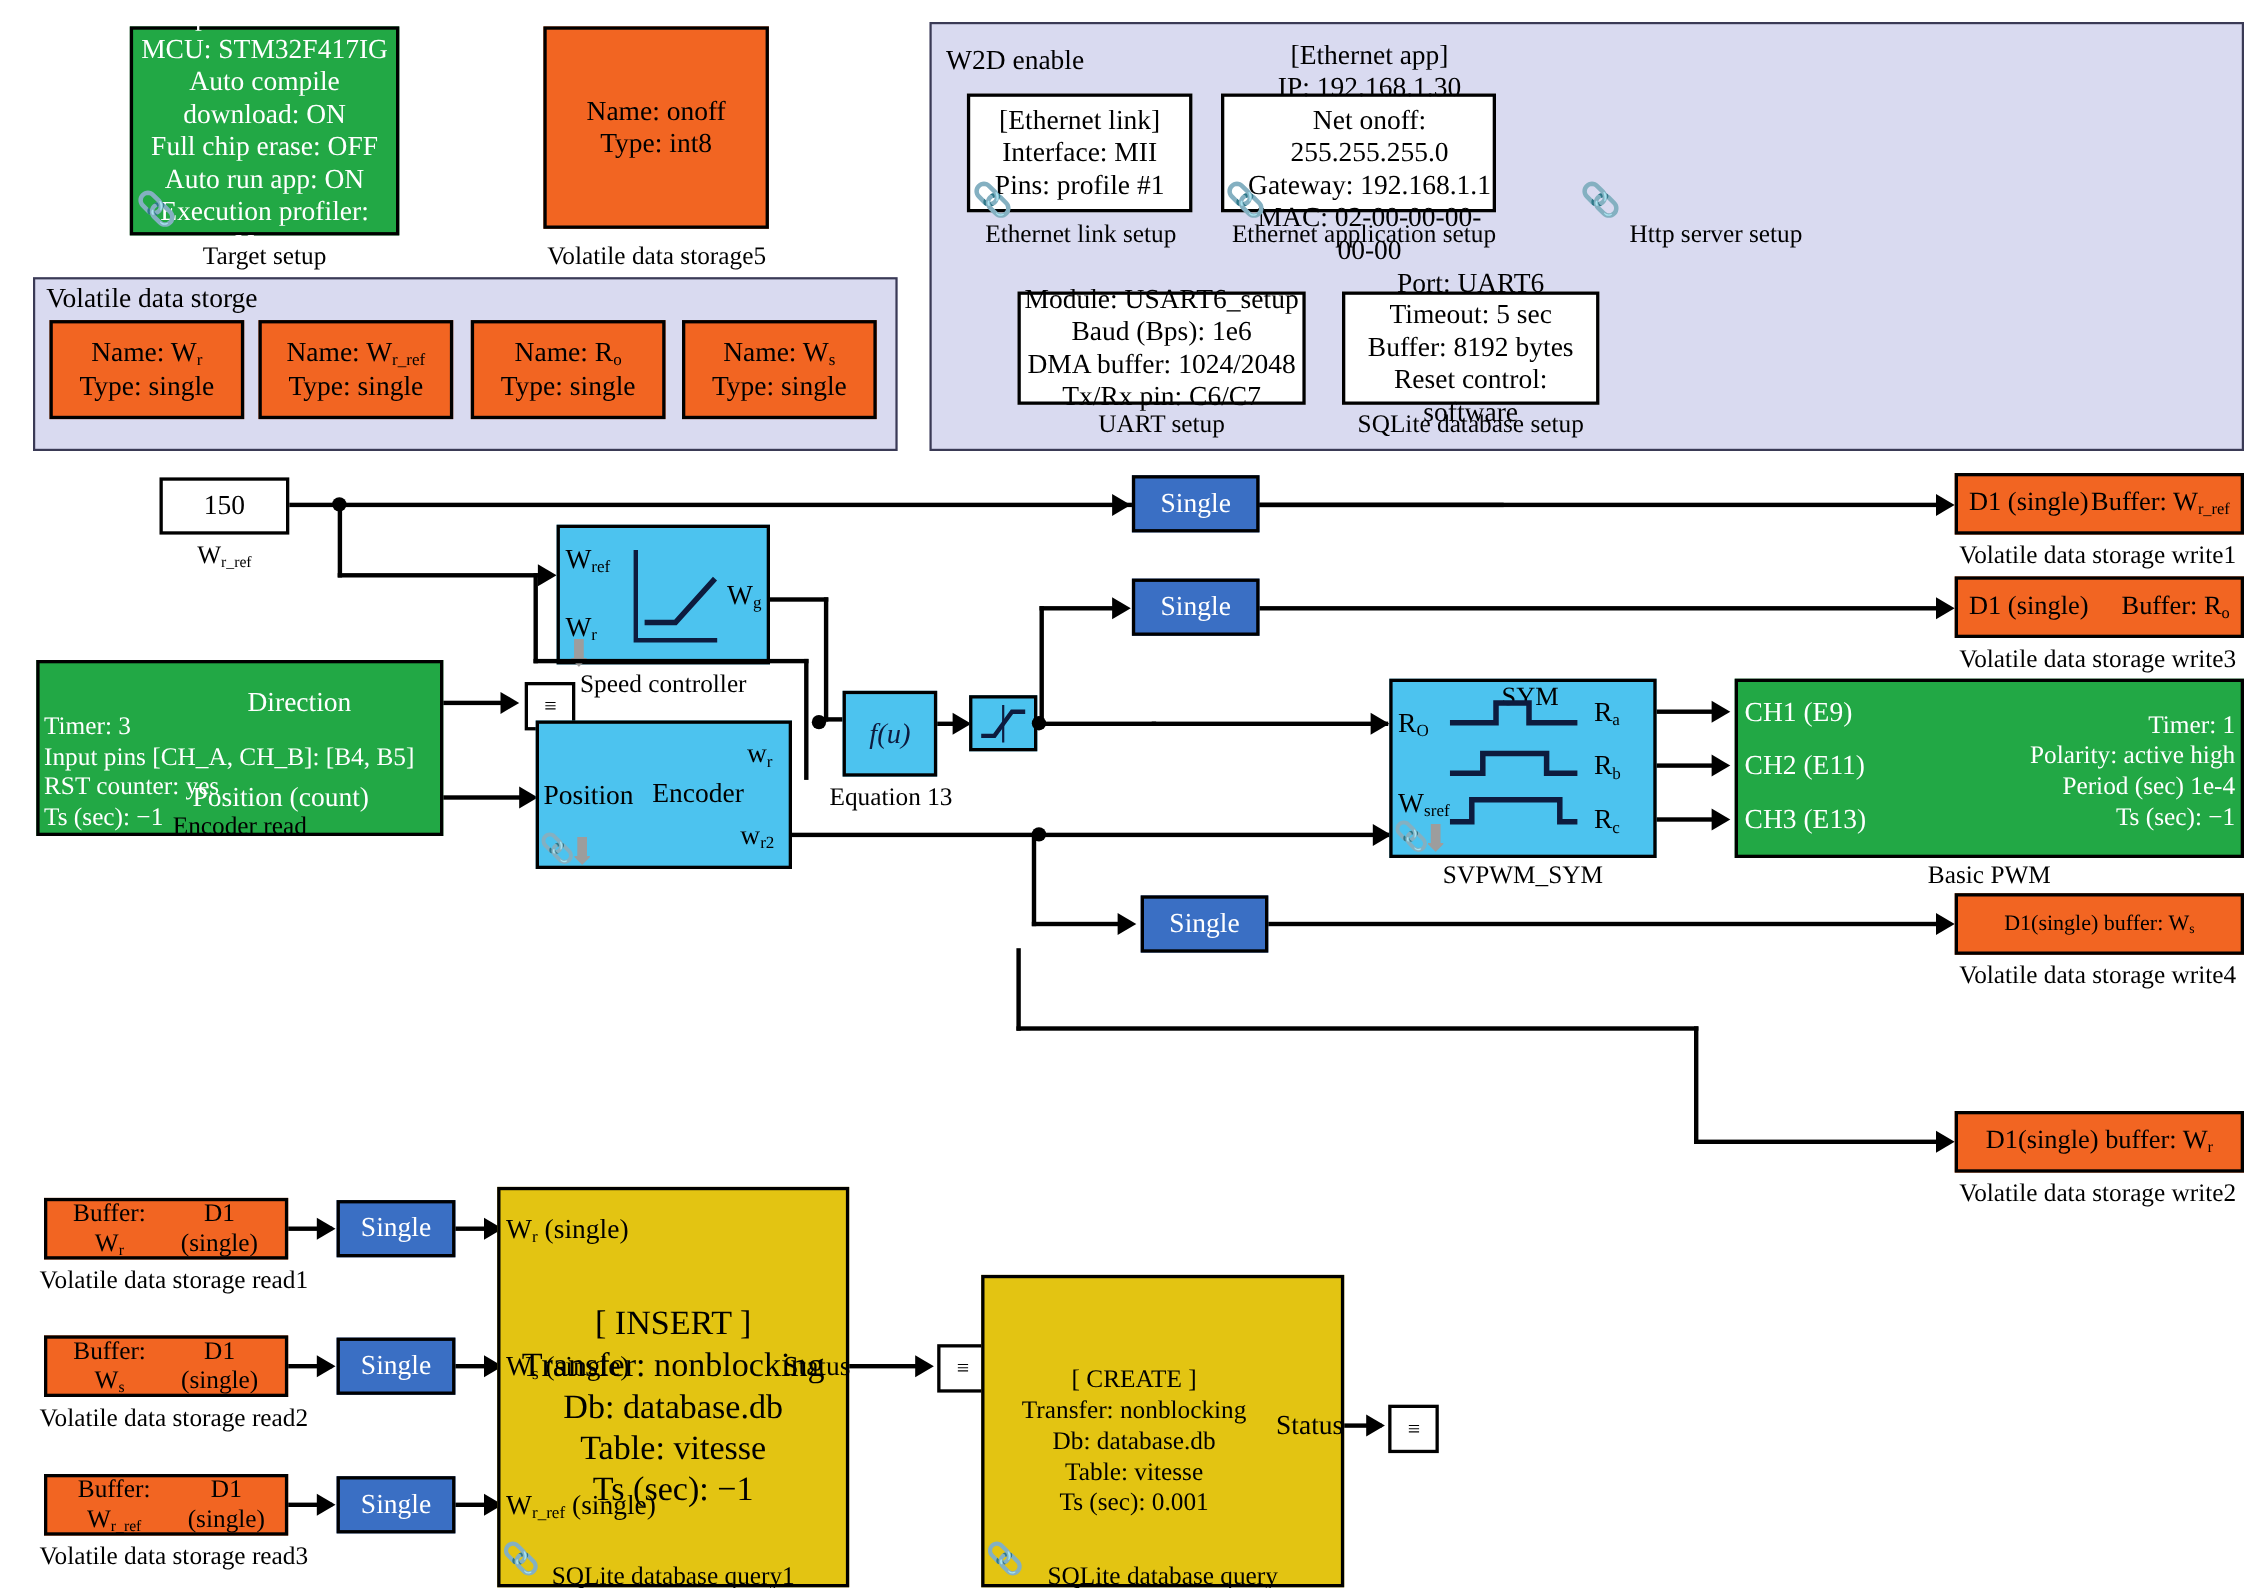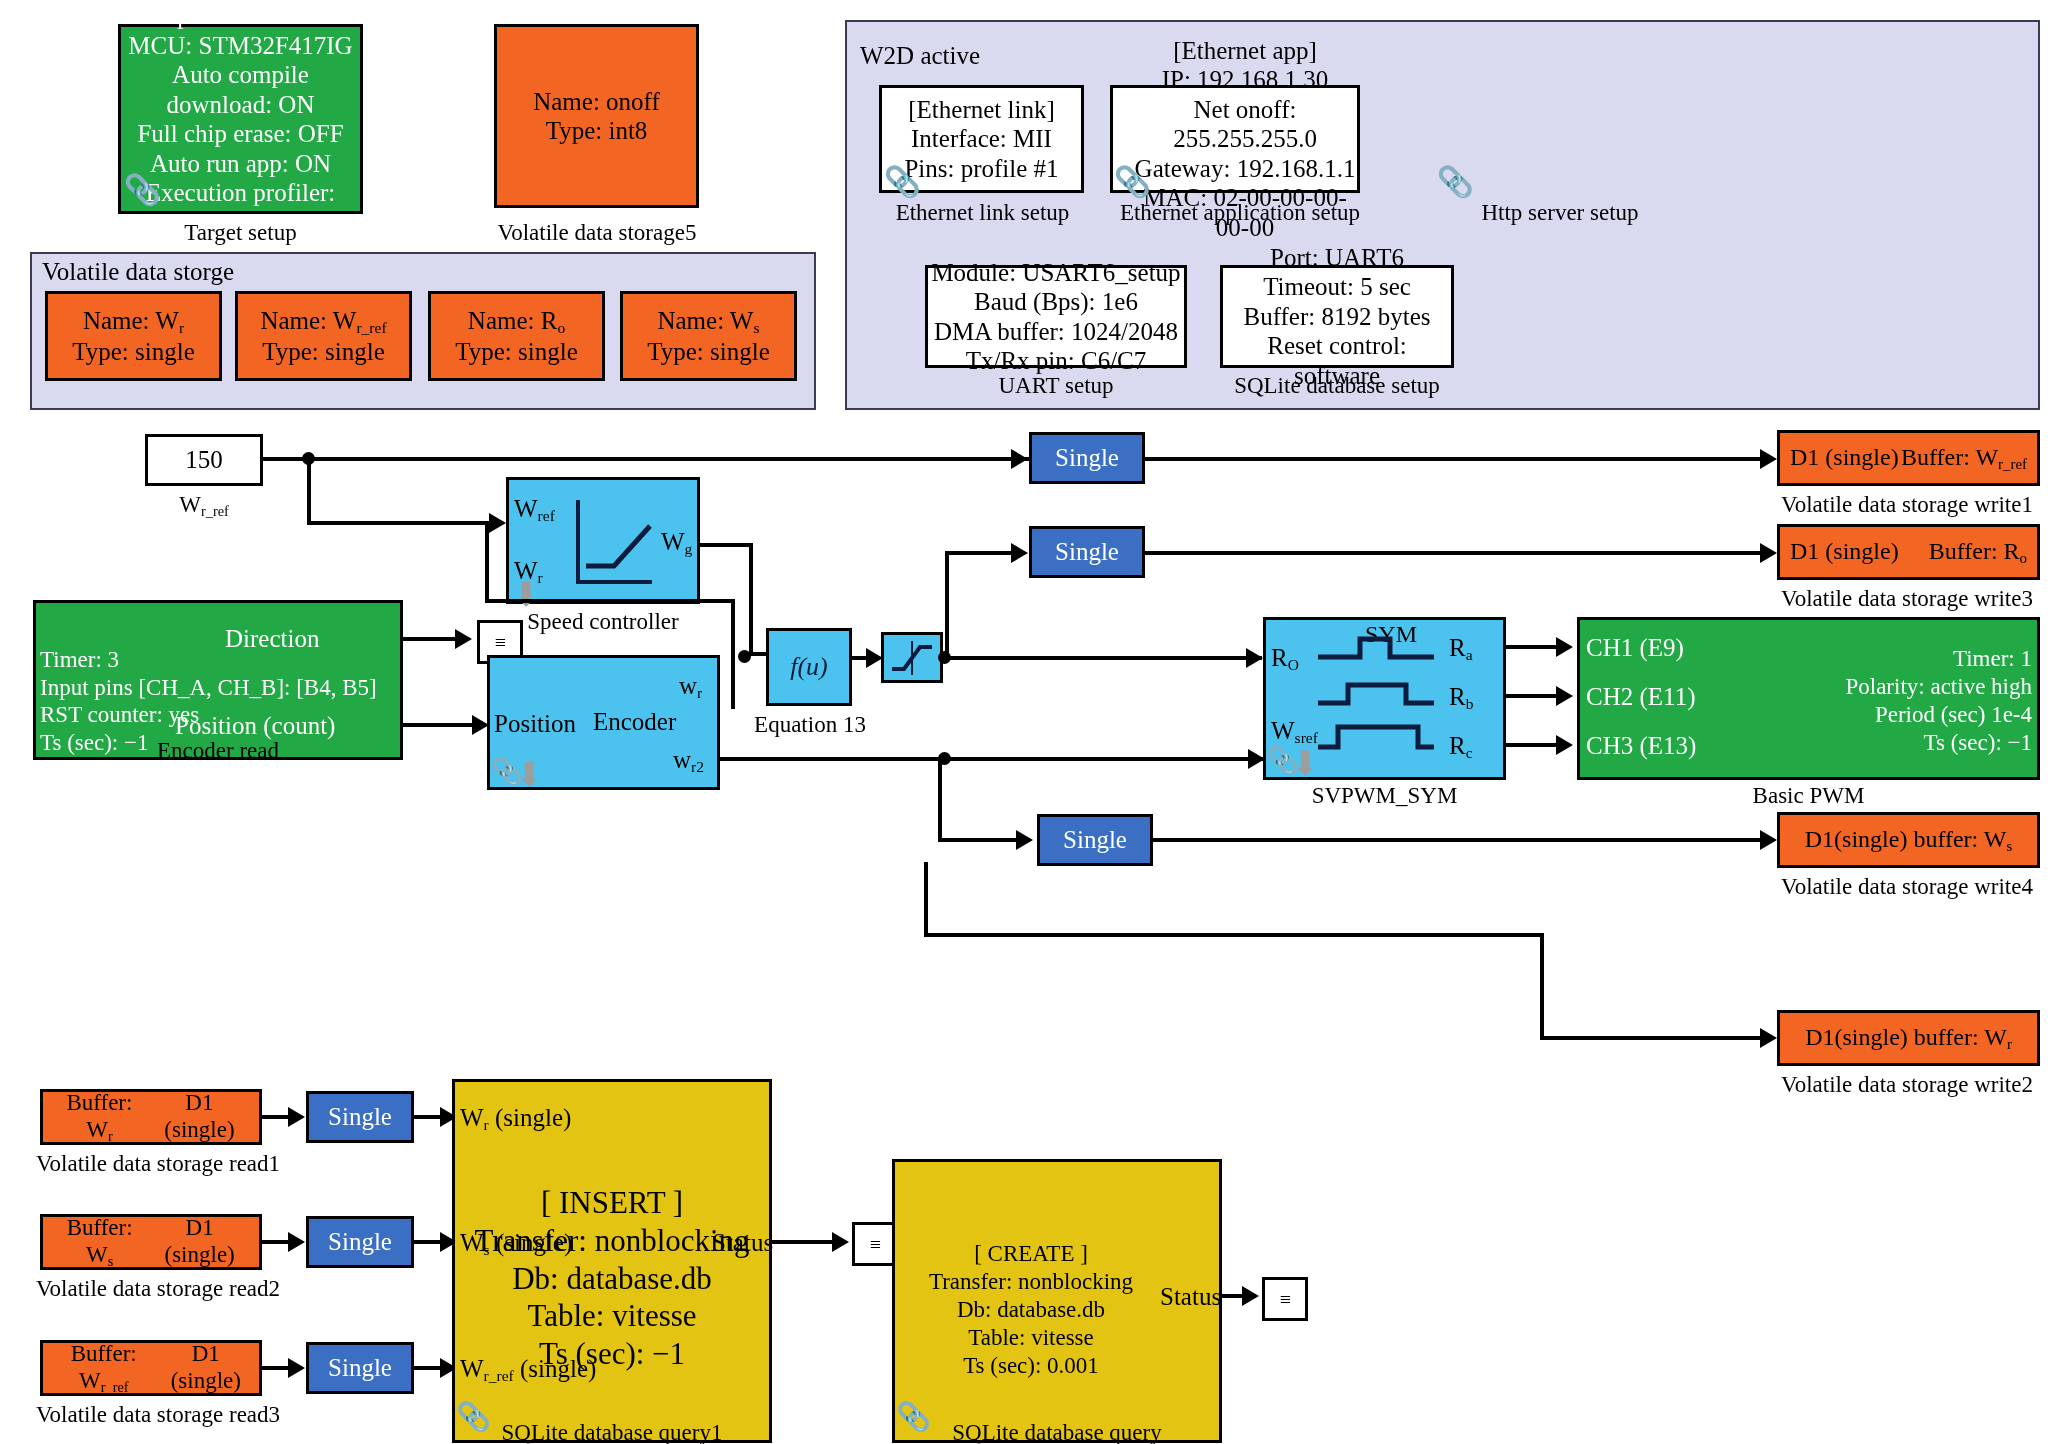--- a/index.html
+++ b/index.html
@@ -88,21 +88,21 @@
     </div>
   </div>
   <div class="abs blk orange" style="left:620px;top:291px;width:177px;height:90px;">
     <div class="bodytxt">
       <div><span>Name: W</span><span class="sub">s</span></div>
       <div>Type: single</div>
     </div>
   </div>
 
   <div class="abs panel" style="left:845px;top:20px;width:1195px;height:390px;"></div>
-  <div class="panel-title" style="left:860px;top:42px;">W2D active</div>
+  <div class="panel-title" style="left:860px;top:42px;">W2D enable</div>
 
   <div class="abs blk white" style="left:879px;top:85px;width:205px;height:108px;">
     <div class="bodytxt">
       <div>[Ethernet link]</div>
       <div>Interface: MII</div>
       <div>Pins: profile #1</div>
     </div>
   </div>
   <div class="chain" style="left:884px;top:164px;">🔗</div>
   <div class="cap" style="left:860px;top:200px;width:245px;">Ethernet link setup</div>
@@ -316,21 +316,21 @@
   <div class="abs blk blue" style="left:1037px;top:814px;width:116px;height:52px;">
     <span class="bodytxt">Single</span>
   </div>
   <div class="ln" style="left:938px;top:838px;width:82px;height:4px;"></div>
   <div class="ln" style="left:938px;top:757px;width:4px;height:85px;"></div>
   <div class="arw" style="left:1016px;top:830px;"></div>
   <div class="ln" style="left:1153px;top:838px;width:612px;height:4px;"></div>
   <div class="arw" style="left:1760px;top:830px;"></div>
 
   <div class="abs blk orange" style="left:1777px;top:812px;width:263px;height:56px;">
-    <div style="width:100%;text-align:center;font-size:24px;">
+    <div style="width:100%;text-align:center;font-size:20px;">
       <span><span>D1(single) buffer: W</span><span class="sub">s</span></span>
     </div>
   </div>
   <div class="cap" style="left:1760px;top:874px;width:294px;">Volatile data storage write4</div>
 
   <div class="ln" style="left:924px;top:862px;width:4px;height:75px;"></div>
   <div class="ln" style="left:924px;top:933px;width:620px;height:4px;"></div>
   <div class="ln" style="left:1540px;top:933px;width:4px;height:107px;"></div>
   <div class="ln" style="left:1540px;top:1036px;width:225px;height:4px;"></div>
   <div class="arw" style="left:1760px;top:1028px;"></div>

